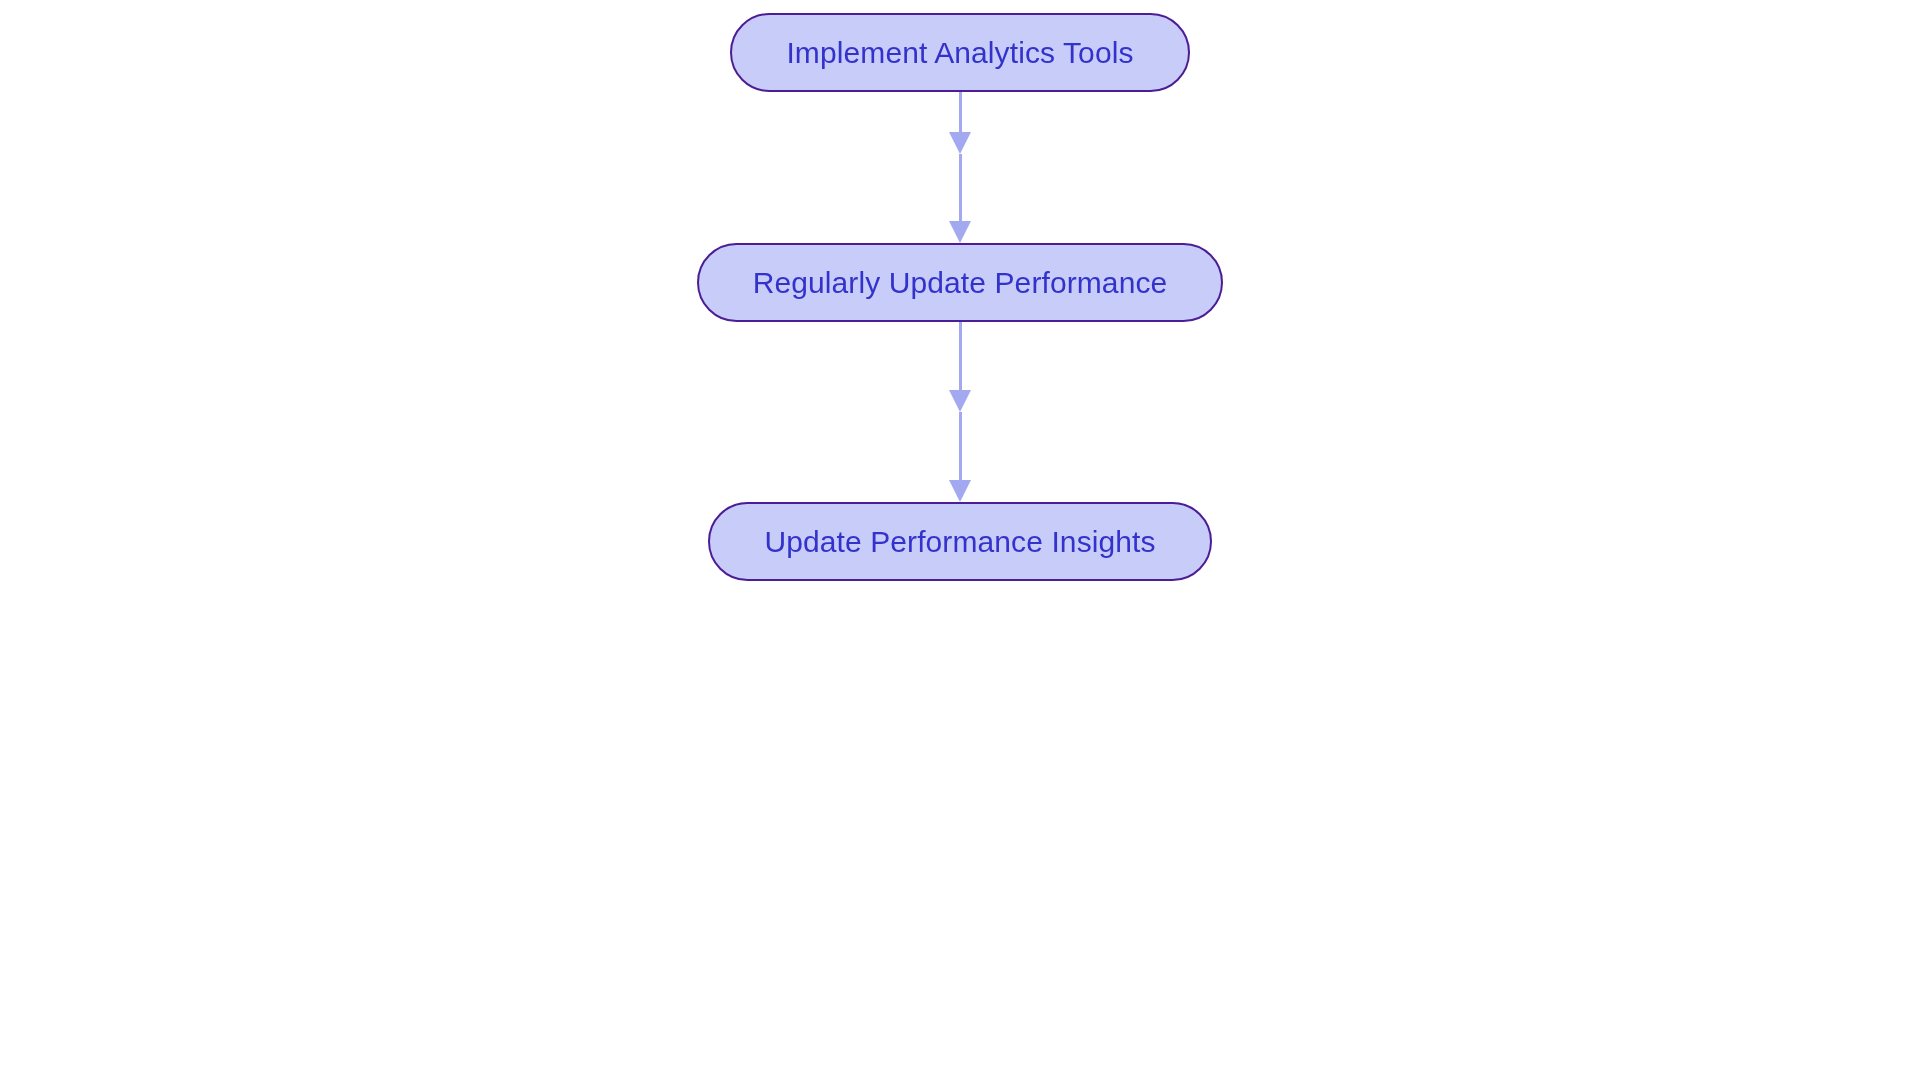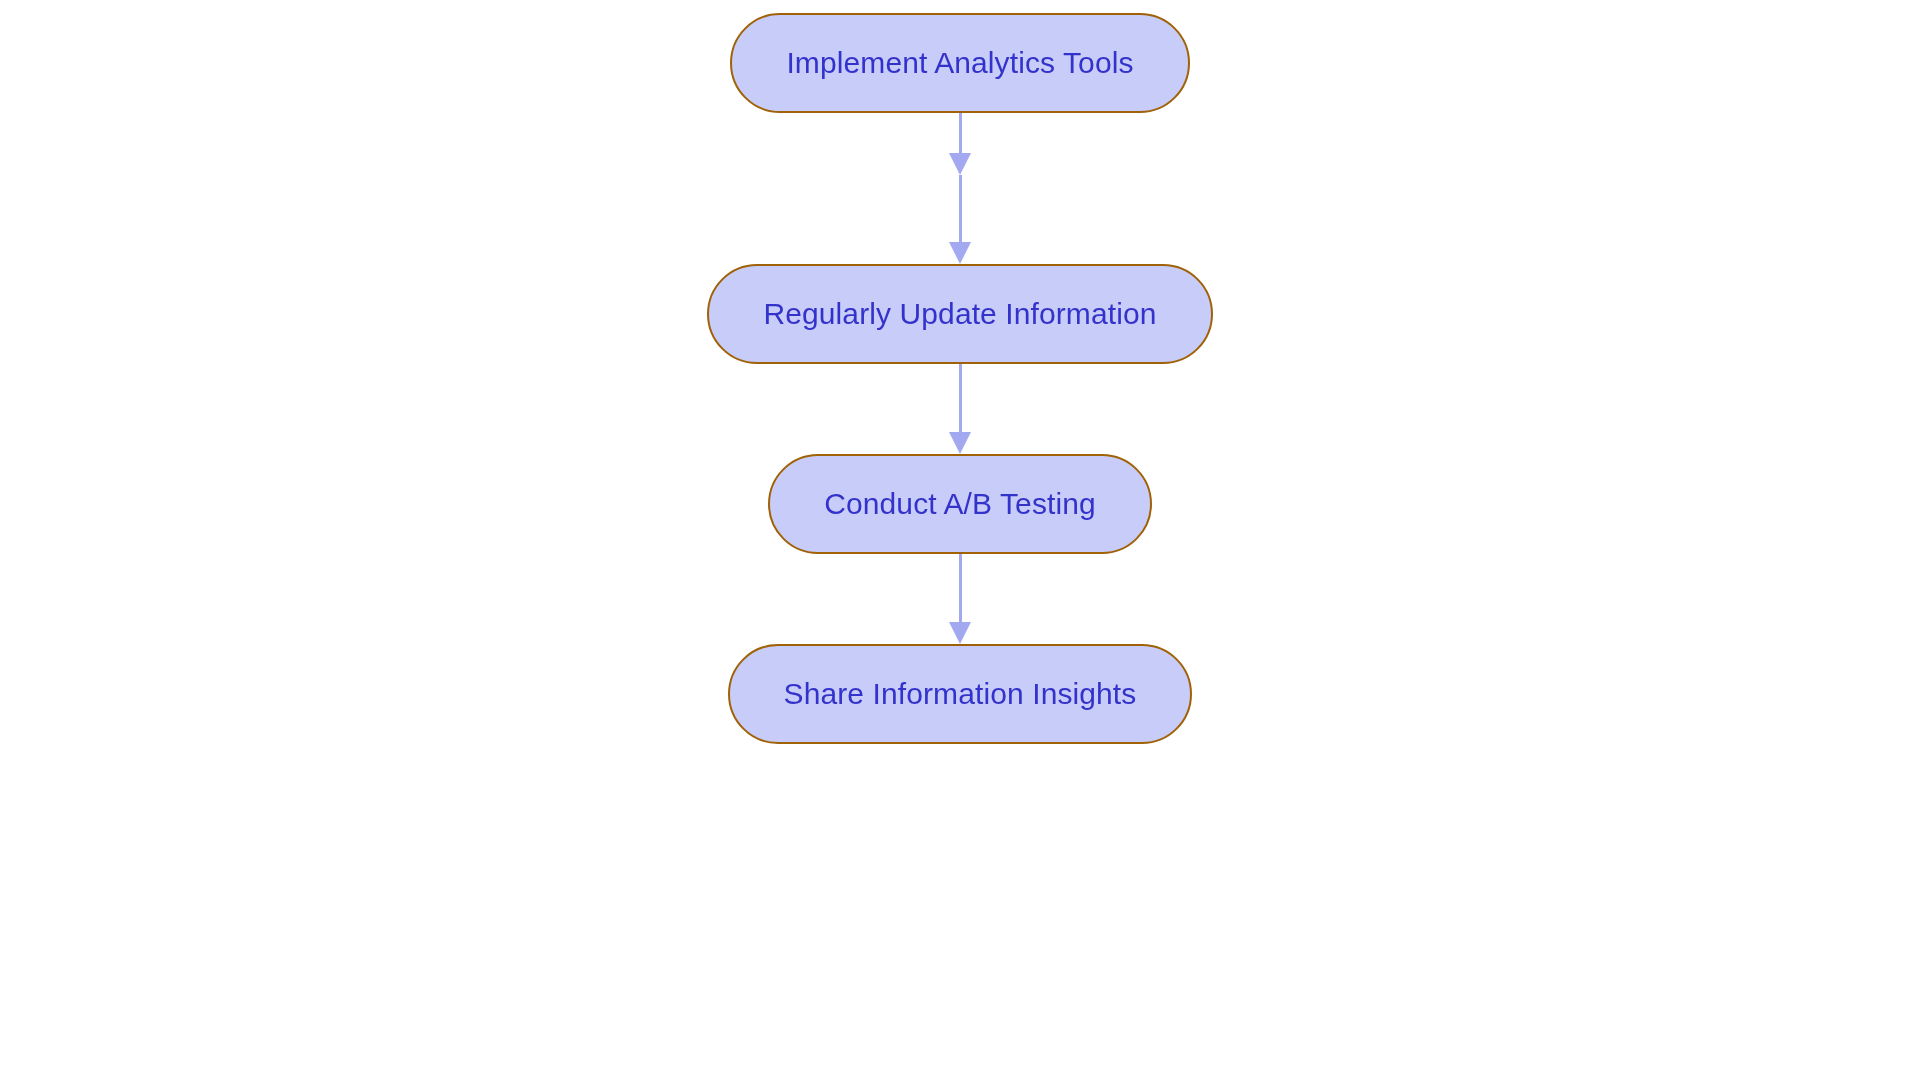--- a/index.html
+++ b/index.html
@@ -33,25 +33,25 @@
     align-items: center;
     justify-content: flex-start;
   }
 
   
   .node {
     box-sizing: border-box;
     display: flex;
     align-items: center;
     justify-content: center;
-    height: 100px;
+    height: 79px;
     padding: 0 54px;
     border-radius: 999px;
     background: #c8ccf8;
-    border: 2px solid #a16207;
+    border: 2px solid #4c1d95;
     color: #3333cc;
     font-size: 30px;
     font-weight: 400;
     line-height: 1;
     white-space: nowrap;
     letter-spacing: 0.1px;
   }
 
   .node-label {
     display: block;
@@ -108,35 +108,32 @@
       <div class="connector-arrow"></div>
     </div>
 
 
     <div class="connector gap-2">
       <div class="connector-line"></div>
       <div class="connector-arrow"></div>
     </div>
 
     <div class="node">
-      <span class="node-label">Regularly Update Information</span>
+      <span class="node-label">Regularly Update Performance</span>
     </div>
 
     <div class="connector gap-3">
       <div class="connector-line"></div>
       <div class="connector-arrow"></div>
     </div>
 
-    <div class="node">
-      <span class="node-label">Conduct A/B Testing</span>
-    </div>
 
     <div class="connector gap-4">
       <div class="connector-line"></div>
       <div class="connector-arrow"></div>
     </div>
 
     <div class="node">
-      <span class="node-label">Share Information Insights</span>
+      <span class="node-label">Update Performance Insights</span>
     </div>
 
   </div>
 </div>
 
 </body></html>

